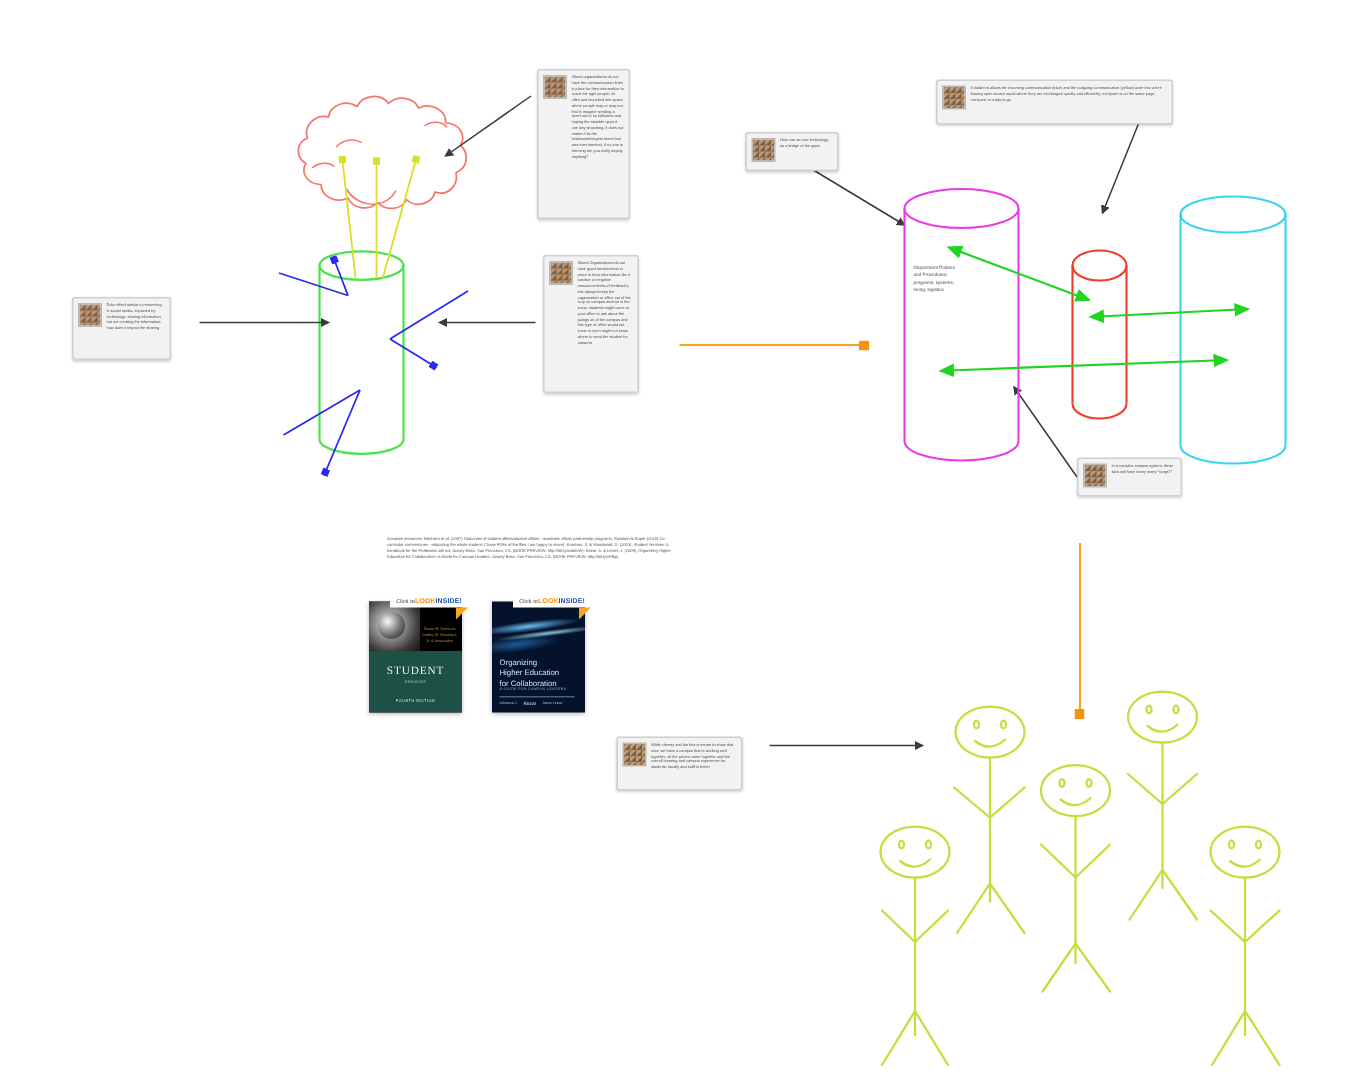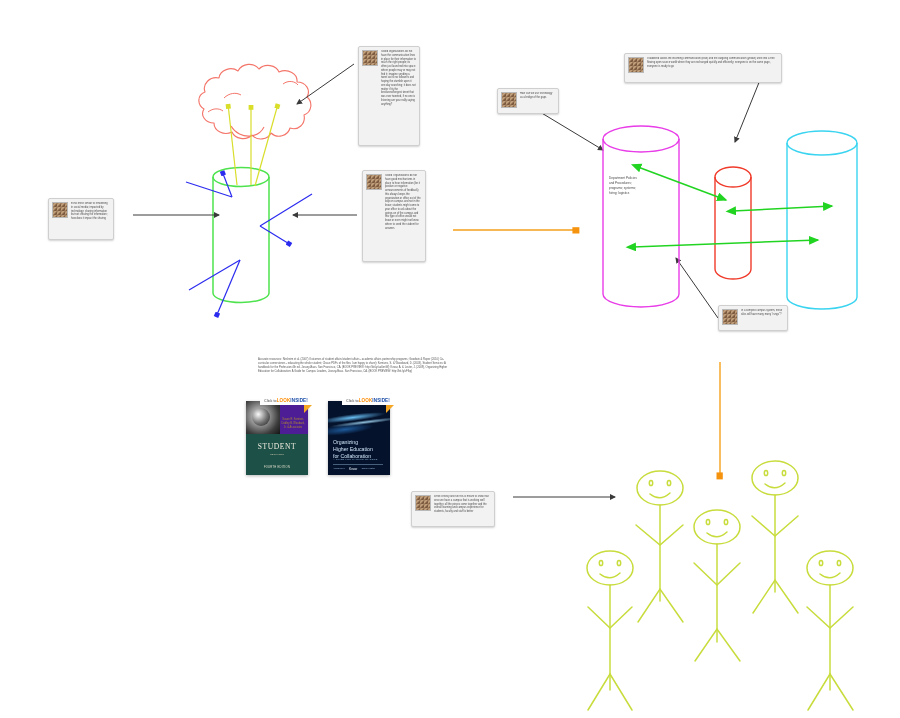--- a/index.html
+++ b/index.html
@@ -31,21 +31,21 @@
         border:0;font-size:3.6px;color:#333;display:flex;align-items:center;
         justify-content:center;letter-spacing:.1px;z-index:3;overflow:hidden;}
   .book .look b{color:#ff8b00;font-weight:bold;font-size:4.6px;}
   .book .look i{font-style:normal;color:#1c4ea8;font-weight:bold;font-size:4.6px;}
   .book .corner{position:absolute;top:9px;left:58px;width:0;height:0;
         border-left:8px solid #f5a623;border-bottom:8px solid transparent;z-index:3;}
   .cover{position:absolute;top:5px;left:0;width:62px;height:74px;overflow:hidden;
         box-shadow:0 1px 3px rgba(0,0,0,.28);}
 
   
-  .cover-ss{background:#4c1d95;}
+  .cover-ss{background:#000000;}
   .cover-ss .photo{position:absolute;left:0;top:0;width:34px;height:33px;
         background:radial-gradient(circle at 40% 45%,#e8e8e8 0%,#9a9a9a 32%,#3c3c3c 70%,#141414 100%);}
   .cover-ss .photo:after{content:"";position:absolute;left:6px;top:7px;width:18px;height:18px;
         border-radius:50%;background:radial-gradient(circle at 35% 35%,#fafafa,#6f6f6f 55%,#1a1a1a 100%);}
   .cover-ss .authors{position:absolute;right:2px;top:17px;width:26px;text-align:center;
         font-size:2.6px;line-height:1.5;color:#b08a2e;}
   .cover-ss .band{position:absolute;left:0;bottom:0;width:100%;height:41px;background:#1d5047;}
   .cover-ss .t1{position:absolute;left:0;bottom:24px;width:100%;text-align:center;
         font-family:"Liberation Serif",serif;font-size:7.5px;line-height:1.05;
         color:#f3efe3;letter-spacing:.6px;}

